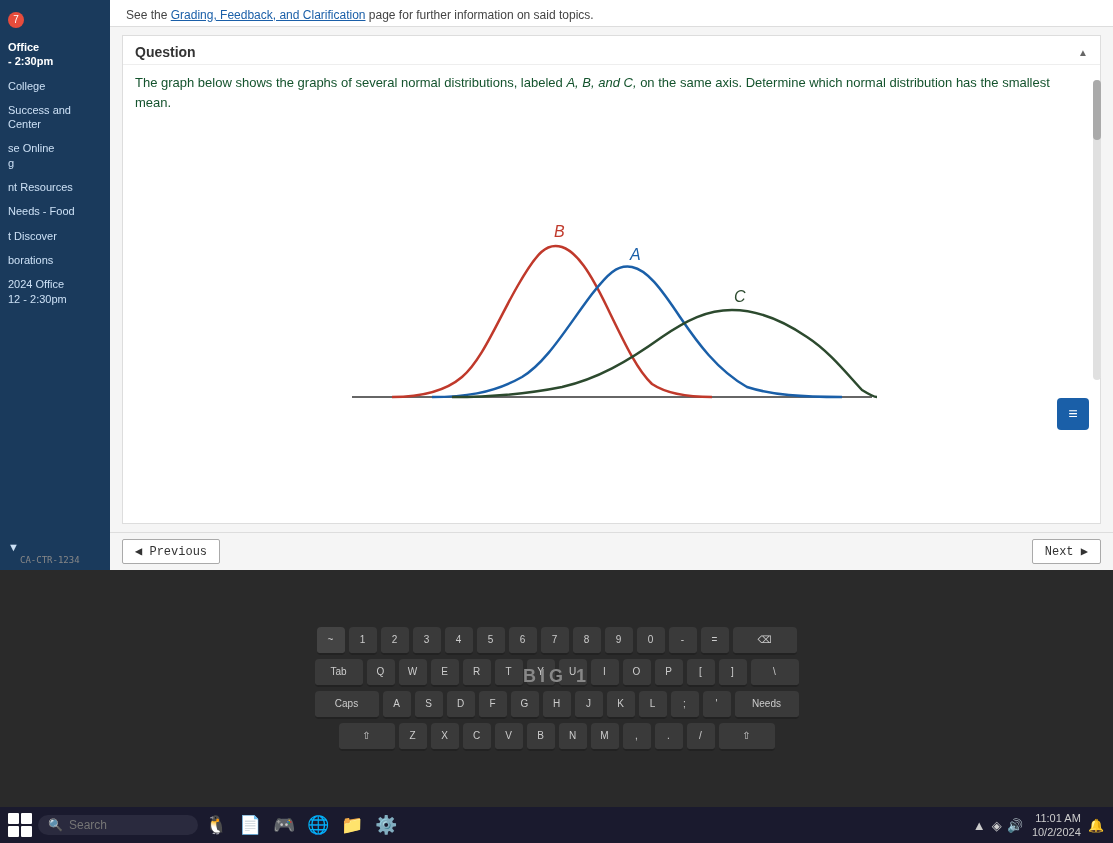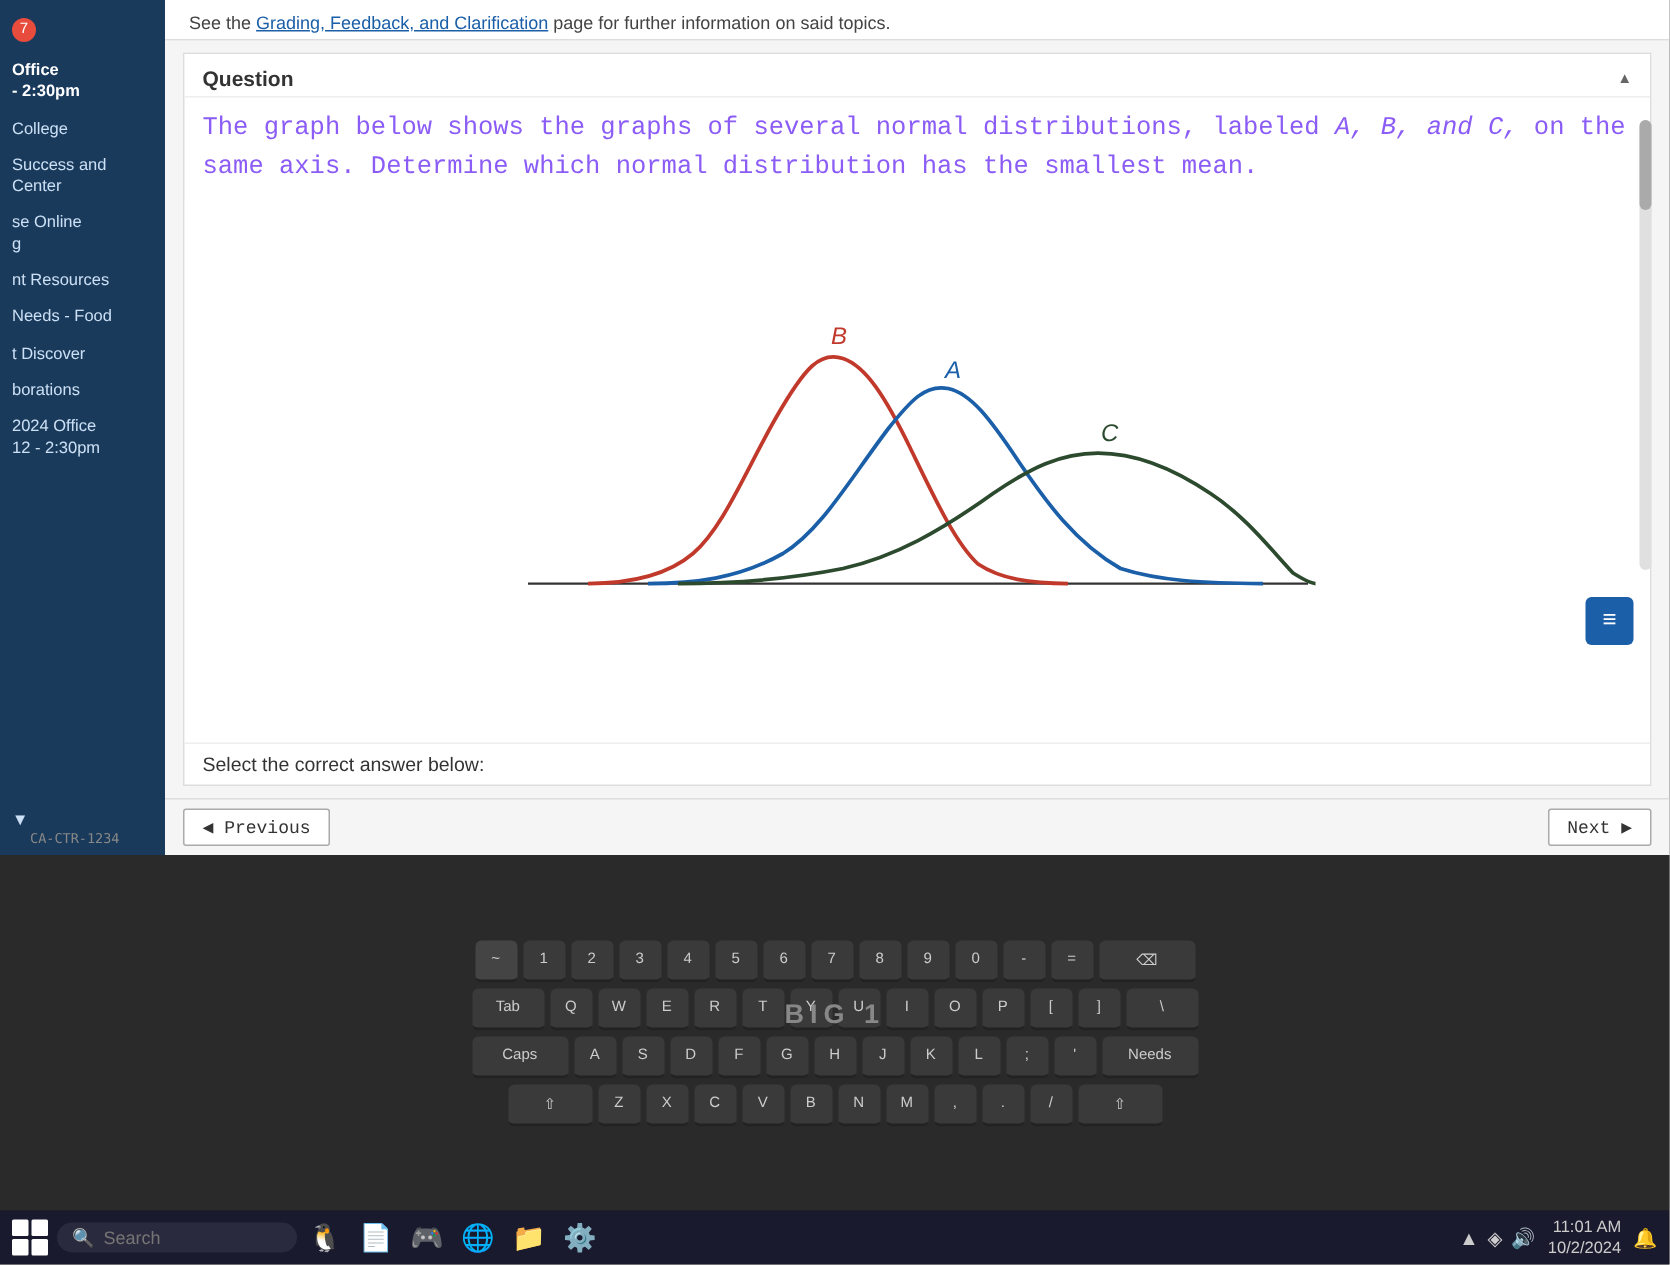--- a/index.html
+++ b/index.html
@@ -109,24 +109,23 @@
       color: #333;
     }
     .scroll-arrow-up {
       font-size: 10px;
       color: #666;
       cursor: pointer;
     }
 
     .question-body {
       padding: 8px 12px;
-      font-size: 17px;
-      color: #8b5cf6;
+      font-size: 13px;
+      color: #14532d;
       line-height: 1.5;
-      font-family: Liberation Mono, monospace;
     }
 
     .graph-container {
       flex: 1;
       display: flex;
       justify-content: center;
       align-items: center;
       padding: 4px 12px;
       background: #fff;
     }
@@ -399,21 +398,20 @@
           <path d="M 120,185 C 155,185 190,183 230,175 C 265,167 295,150 330,125 C 355,108 375,98 400,98 C 425,98 450,108 475,125 C 498,140 515,162 530,178 C 538,183 542,185 545,185" fill="none" stroke="#2c4a2e" stroke-width="2.5"></path>
 
           <text x="222" y="25" fill="#c0392b" font-style="italic" font-size="16" font-family="Arial">B</text>
 
           <text x="298" y="48" fill="#1a5fa8" font-style="italic" font-size="16" font-family="Arial">A</text>
 
           <text x="402" y="90" fill="#2c4a2e" font-style="italic" font-size="16" font-family="Arial">C</text>
         </svg>
       </div>
 
-      <div class="select-answer">Select the correct answer below:</div>
 
     </div>
 
     <div class="nav-bottom">
       <button class="nav-prev-btn">◀ Previous</button>
       <button class="nav-next-btn">Next ▶</button>
     </div>
 
   </div>
 

